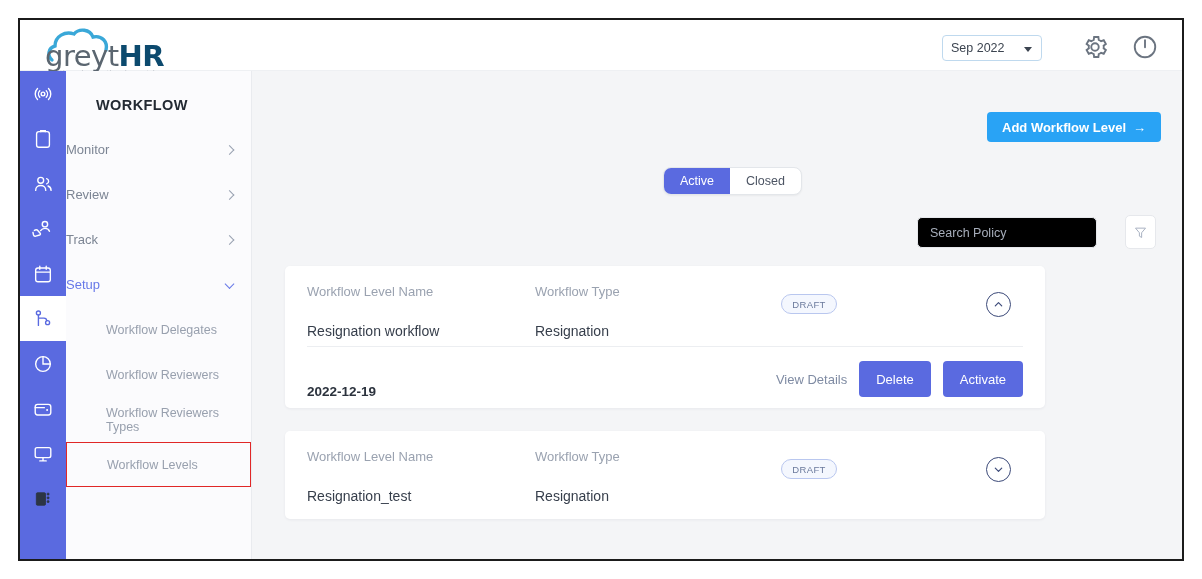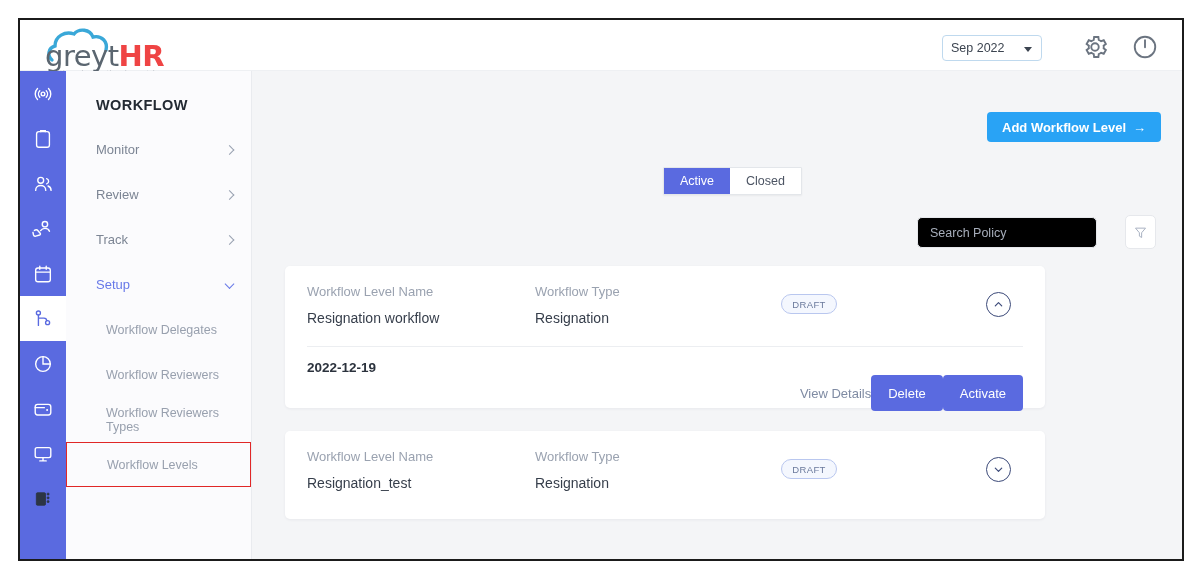--- a/index.html
+++ b/index.html
@@ -26,21 +26,21 @@
     border-bottom: 1px solid #eef0f3;
   }
   .logo-wrap { position: absolute; left: 12px; top: 4px; width: 220px; height: 62px; overflow: hidden; }
   .logo-cloud { position: absolute; left: 14px; top: 2px; }
   .logo-text {
     position: absolute; left: 13px; top: 15px;
     font-size: 29px; letter-spacing: -0.5px;
     font-family: "DejaVu Sans", sans-serif;
   }
   .logo-grey { color: #5b6670; }
-  .logo-hr { color: #ef4444; font-weight: bold; }
+  .logo-hr { color: #0c4a6e; font-weight: bold; }
   .tagline {
     position: absolute; left: 25px; top: 44px;
     font-size: 10.5px; color: #c9cdd3; letter-spacing: 0.2px;
     white-space: nowrap;
   }
 
   .month-select {
     position: absolute; right: 140px; top: 15px;
     width: 100px; height: 26px;
     border: 1px solid #bfd9ee; border-radius: 4px;
@@ -84,21 +84,20 @@
   .sidebar-title {
     padding: 26px 0 0 30px;
     font-size: 14.5px; font-weight: bold;
     color: #232a33; letter-spacing: 0.4px;
   }
   .menu { margin-top: 14px; }
   .menu-row {
     position: relative;
     height: 45px;
     display: flex; align-items: center;
-    padding-left: 30px;
     font-size: 13px; color: #7c8594;
   }
   .menu-row.open { color: #6778e8; }
   .menu-row .chev {
     position: absolute; right: 18px; top: 50%;
     width: 7px; height: 7px;
     border-right: 1.6px solid #97a0b0;
     border-bottom: 1.6px solid #97a0b0;
   }
   .menu-row .chev.right { transform: translateY(-50%) rotate(-45deg); }
@@ -129,21 +128,21 @@
     border: none; border-radius: 4px;
     font-size: 13px; font-weight: bold;
     font-family: "Liberation Sans", sans-serif;
     cursor: pointer;
     display: flex; align-items: center; gap: 7px;
   }
   .toggle {
     position: absolute; left: 411px; top: 96px;
     height: 28px;
     background: #ffffff;
-    border: 1px solid #e3e6ea; border-radius: 1px;
+    border: 1px solid #e3e6ea; border-radius: 8px;
     display: flex; overflow: hidden;
     box-shadow: 0 1px 2px rgba(0,0,0,.05);
   }
   .toggle div {
     padding: 0 16px;
     display: flex; align-items: center;
     font-size: 12.5px; color: #4c5463;
     cursor: pointer;
   }
   .toggle div.on { background: #5a6ae0; color: #ffffff; }
@@ -175,21 +174,21 @@
     border-radius: 5px;
     margin-bottom: 23px;
     padding: 18px 22px 0 22px;
     position: relative;
     box-shadow: 0 1px 3px rgba(30,40,60,.06);
   }
   .card-head { position: relative; height: 62px; }
   .col-name  { position: absolute; left: 0;   top: 0; }
   .col-type  { position: absolute; left: 228; top: 0; }
   .fld-label { font-size: 13px; color: #9aa2b0; margin-bottom: 11px; }
-  .fld-value { font-size: 14px; color: #363e4b; }
+  .fld-value { font-size: 14px; color: #363e4b; margin-top: 24px; }
   .col-type { position: absolute; left: 228px; top: 0; }
   .badge {
     position: absolute; left: 474px; top: 10px;
     width: 56px; height: 20px;
     border: 1px solid #b9c7ef; border-radius: 11px;
     background: #f4f7fe;
     display: flex; align-items: center; justify-content: center;
     font-size: 9.5px; color: #6b7a9c; letter-spacing: 0.4px;
   }
   .chev-circle {
@@ -204,22 +203,22 @@
     padding-bottom: 20px;
   }
   .reviewer-row b { color: #2b323d; font-weight: normal; margin-left: 6px; }
   .card-foot {
     border-top: 1px solid #eceef1;
     position: relative;
     height: 62px;
     padding-top: 13px;
   }
   .foot-actions {
-    position: absolute; right: 0; top: 28px;
-    display: flex; align-items: center; gap: 0;
+    position: absolute; right: 0; top: 14px;
+    display: flex; align-items: center; gap: 12px;
   }
   .link-view {
     font-size: 13px; color: #7f8ba3; cursor: pointer;
   }
   .btn-solid {
     height: 36px; padding: 0 17px;
     background: #5a6ae0; color: #fff;
     border: none; border-radius: 4px;
     font-size: 13px; cursor: pointer;
     font-family: "Liberation Sans", sans-serif;

